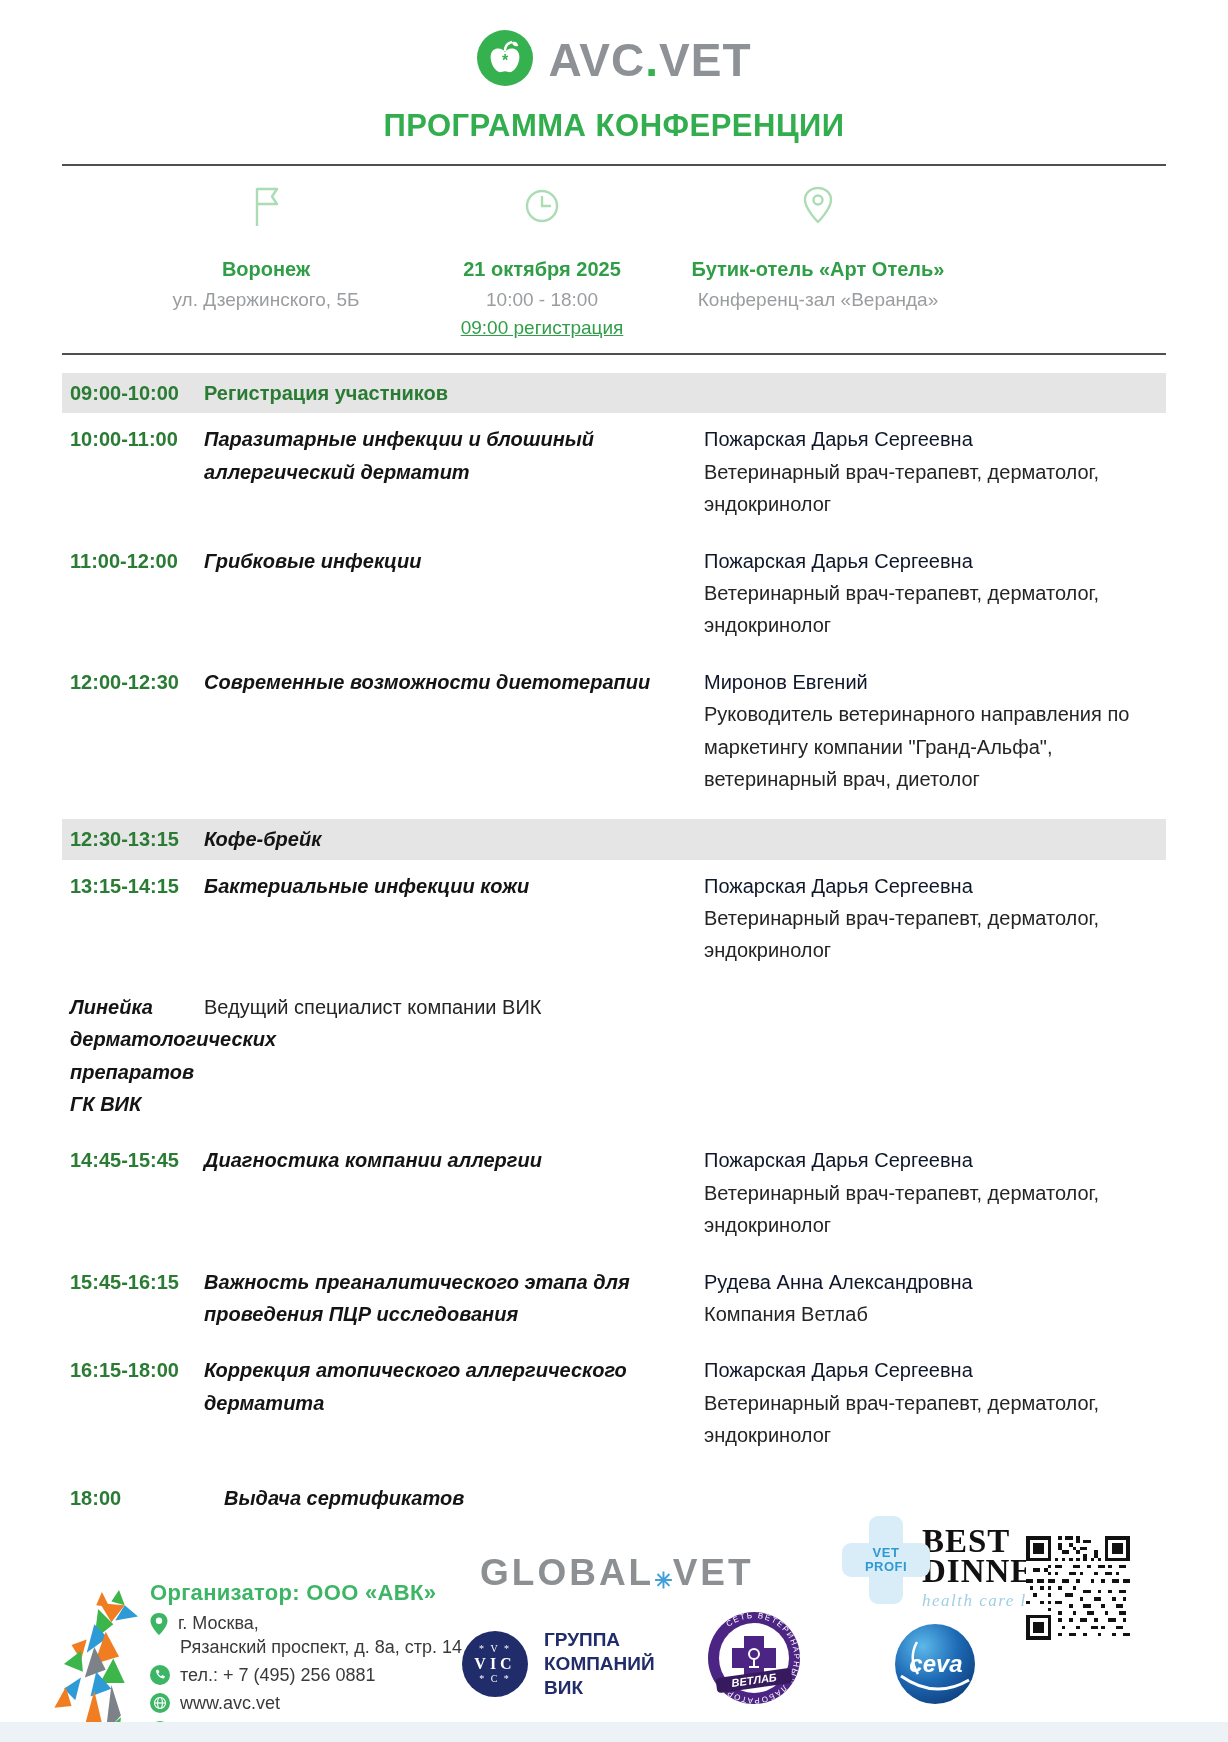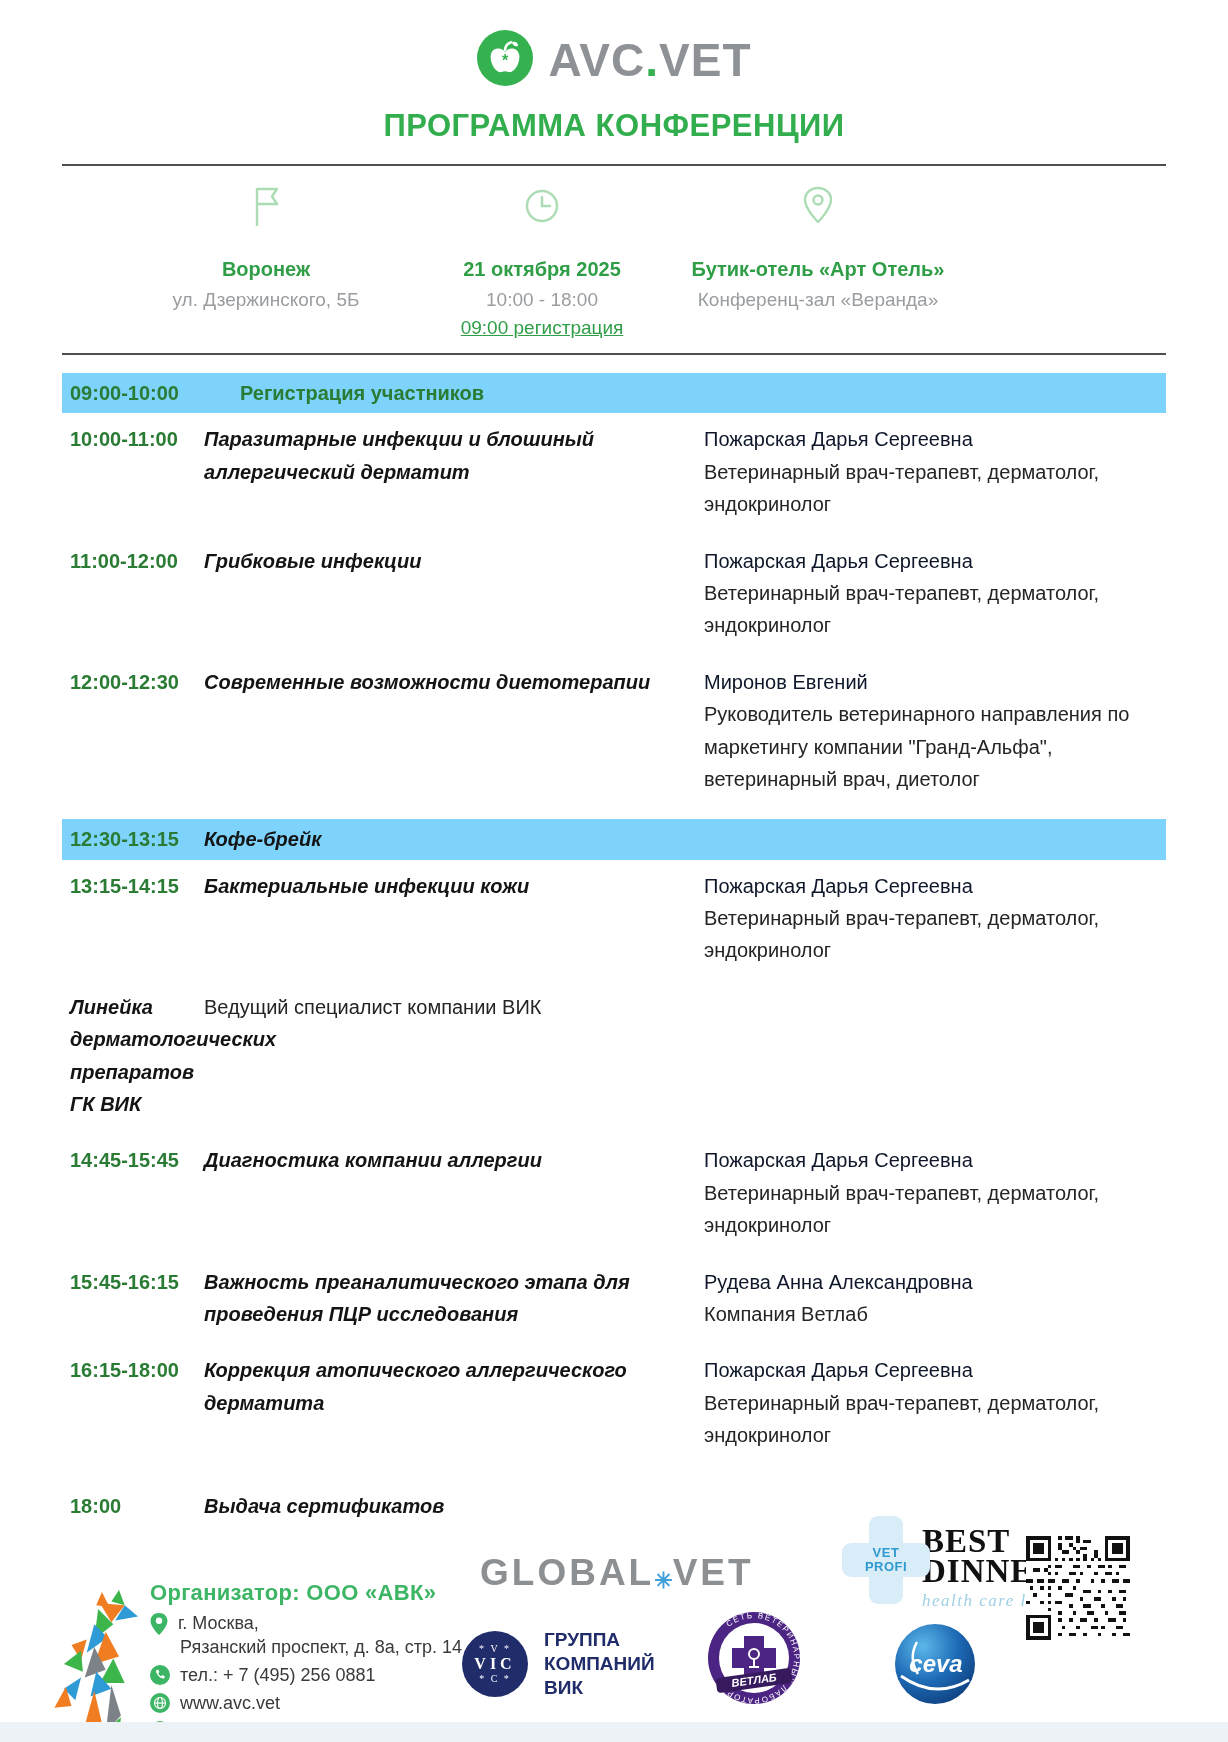--- a/index.html
+++ b/index.html
@@ -23,23 +23,23 @@
   .info-sub { color:#9a9da0; font-size:19px; margin-top:8px; }
   .info-note { color:#2f9e47; font-weight:normal; font-size:19px; margin-top:6px; text-decoration:underline; }
 
   
   .schedule { margin:18px 62px 0; }
   .row { display:grid; grid-template-columns:134px 500px 1fr; padding-left:8px; font-size:20px; line-height:1.62; margin-bottom:24px; }
   .row .time { color:#2a7b33; font-weight:bold; white-space:nowrap; }
   .row .title { font-weight:bold; font-style:italic; color:#141414; padding-right:30px; }
   .speaker-name { font-weight:normal; color:#0f172a; }
   .speaker-desc { color:#242424; }
-  .row.band { background:#7dd3fc; padding-top:4px; padding-bottom:4px; margin-bottom:10px; align-items:center; }
-  .row.band .title.svc { color:#2a7b33; font-style:normal;margin-left:36px; }
-  .row.last { margin-top:38px; }
+  .row.band { background:#e5e5e5; padding-top:4px; padding-bottom:4px; margin-bottom:10px; align-items:center; }
+  .row.band .title.svc { color:#2a7b33; font-style:normal; }
+  .row.last { margin-top:30px;gap:20px; }
 
   
   .footer { position:absolute; left:0; bottom:0; width:1228px; height:352px; }
   .bottom-strip { position:absolute; left:0; bottom:0; width:100%; height:20px; background:#edf2f7; }
 
   .origami { position:absolute; left:52px; top:200px; }
   .organizer { position:absolute; left:150px; top:190px; width:340px; }
   .org-label { color:#3cb564; font-weight:bold; font-size:22px; letter-spacing:0.3px; }
   .org-line { display:flex; align-items:flex-start; gap:10px; margin-top:7px; font-size:18px; color:#3a3a3a; }
   .org-line.indent { margin-left:30px; margin-top:2px; }

